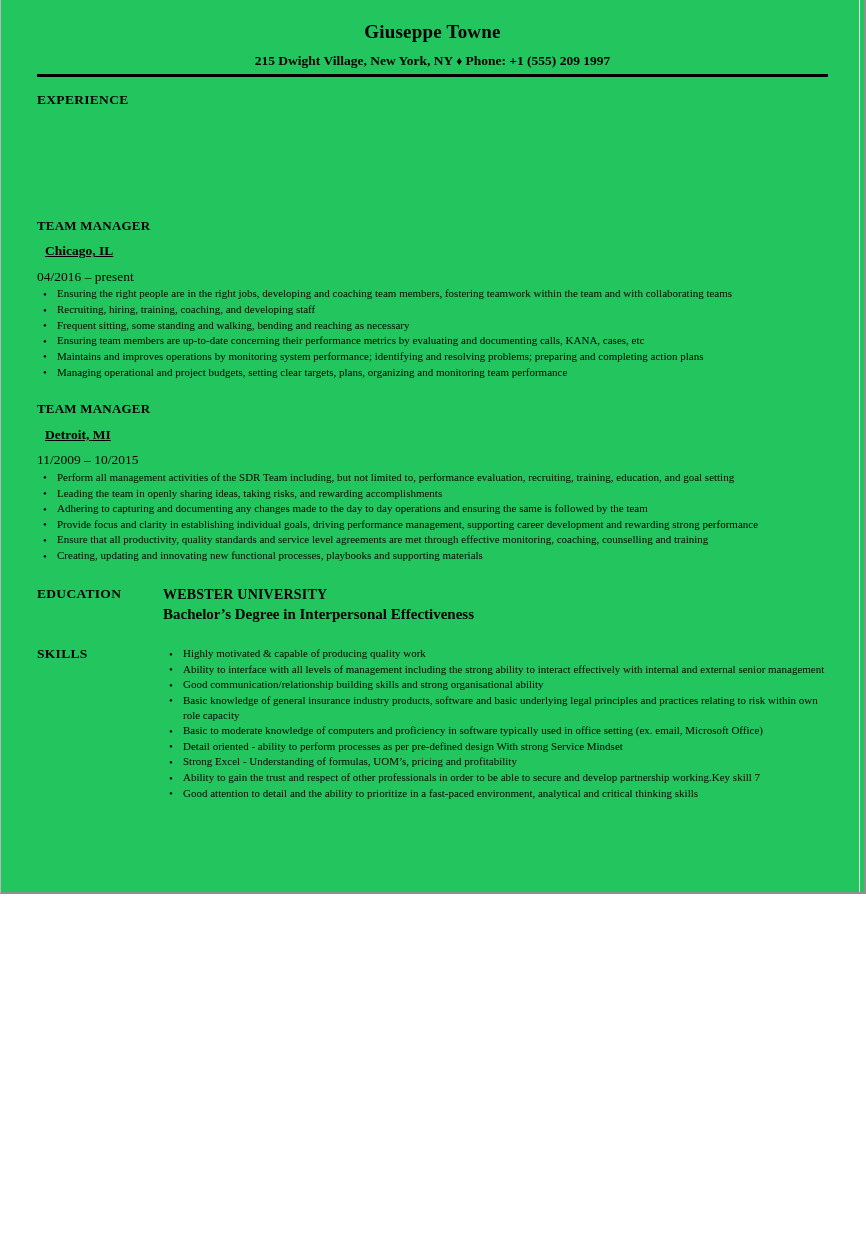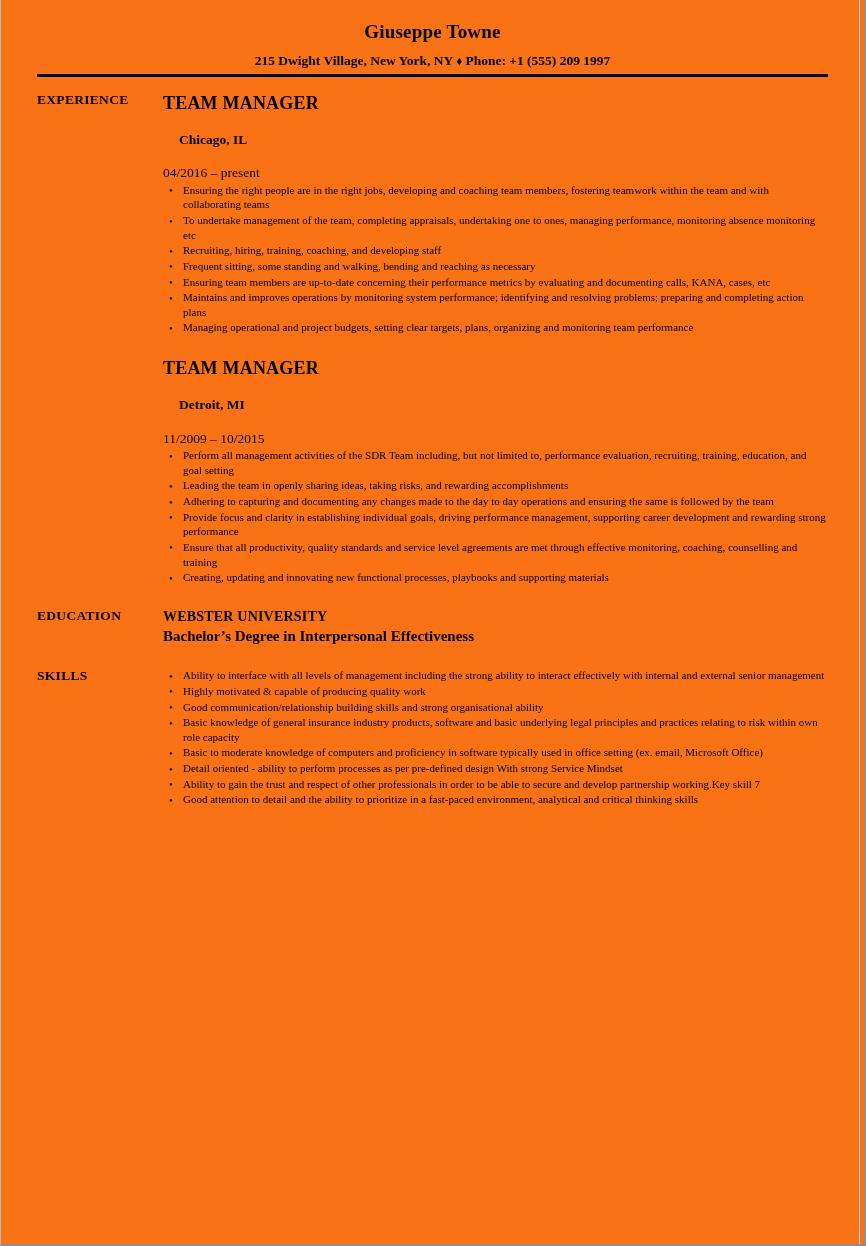--- a/index.html
+++ b/index.html
@@ -7,22 +7,22 @@
     padding: 0;
     background: #ffffff;
   }
   body {
     font-family: "Liberation Serif", "DejaVu Serif", serif;
     color: #000000;
   }
   .page {
     position: relative;
     width: 866px;
-    height: 1246px;
-    background: #f97316;
+    height: 894px;
+    background: #22c55e;
     box-sizing: border-box;
     border-left: 1px solid #b9b9b9;
     border-right: 2px solid #8f8f8f;
     border-bottom: 2px solid #8f8f8f;
     border-top: 0;
     overflow: hidden;
   }
   .page::after {
     content: "";
     position: absolute;
@@ -80,38 +80,39 @@
     font-weight: bold;
     letter-spacing: 0.3px;
     line-height: 1.25;
     padding-top: 0;
   }
   .section-body {
     flex: 1 1 auto;
     min-width: 0;
   }
 
-  #sec-experience { padding-top: 15px; }
+  #sec-experience { padding-top: 15px; flex-direction: column; }
   #sec-education  { padding-top: 22px; }
   #sec-skills     { padding-top: 22px; }
 
   .job + .job { margin-top: 22px; }
 
   .job-title {
-    font-size: 18px;
+    font-size: 13px;
     font-weight: bold;
     line-height: 1.28;
     letter-spacing: 0.2px;
     margin: 0;
   }
   .job-location {
     font-size: 13.5px;
     font-weight: bold;
     line-height: 1.3;
-    margin: 16px;
+    margin: 8px;
+    text-decoration: underline;
   }
   .job-dates {
     font-size: 13.5px;
     line-height: 1.3;
     margin: 0;
   }
 
   .school-name {
     font-size: 14px;
     font-weight: bold;
@@ -166,21 +167,20 @@
     <div class="section" id="sec-experience">
       <div class="section-label">EXPERIENCE</div>
       <div class="section-body">
 
         <div class="job">
           <div class="job-title">TEAM MANAGER</div>
           <div class="job-location">Chicago, IL</div>
           <div class="job-dates">04/2016 – present</div>
           <ul class="bullets">
             <li>Ensuring the right people are in the right jobs, developing and coaching team members, fostering teamwork within the team and with collaborating teams</li>
-            <li>To undertake management of the team, completing appraisals, undertaking one to ones, managing performance, monitoring absence monitoring etc</li>
             <li>Recruiting, hiring, training, coaching, and developing staff</li>
             <li>Frequent sitting, some standing and walking, bending and reaching as necessary</li>
             <li>Ensuring team members are up-to-date concerning their performance metrics by evaluating and documenting calls, KANA, cases, etc</li>
             <li>Maintains and improves operations by monitoring system performance; identifying and resolving problems; preparing and completing action plans</li>
             <li>Managing operational and project budgets, setting clear targets, plans, organizing and monitoring team performance</li>
           </ul>
         </div>
 
         <div class="job">
           <div class="job-title">TEAM MANAGER</div>
@@ -206,26 +206,27 @@
           <div class="school-name">WEBSTER UNIVERSITY</div>
           <div class="school-degree">Bachelor’s Degree in Interpersonal Effectiveness</div>
         </div>
       </div>
     </div>
 
     <div class="section" id="sec-skills">
       <div class="section-label">SKILLS</div>
       <div class="section-body">
         <ul class="bullets">
+          <li>Highly motivated &amp; capable of producing quality work</li>
           <li>Ability to interface with all levels of management including the strong ability to interact effectively with internal and external senior management</li>
-          <li>Highly motivated &amp; capable of producing quality work</li>
           <li>Good communication/relationship building skills and strong organisational ability</li>
           <li>Basic knowledge of general insurance industry products, software and basic underlying legal principles and practices relating to risk within own role capacity</li>
           <li>Basic to moderate knowledge of computers and proficiency in software typically used in office setting (ex. email, Microsoft Office)</li>
           <li>Detail oriented - ability to perform processes as per pre-defined design With strong Service Mindset</li>
+          <li>Strong Excel - Understanding of formulas, UOM’s, pricing and profitability</li>
           <li>Ability to gain the trust and respect of other professionals in order to be able to secure and develop partnership working.Key skill 7</li>
           <li>Good attention to detail and the ability to prioritize in a fast-paced environment, analytical and critical thinking skills</li>
         </ul>
       </div>
     </div>
 
   </div>
 </div>
 
 </body></html>

